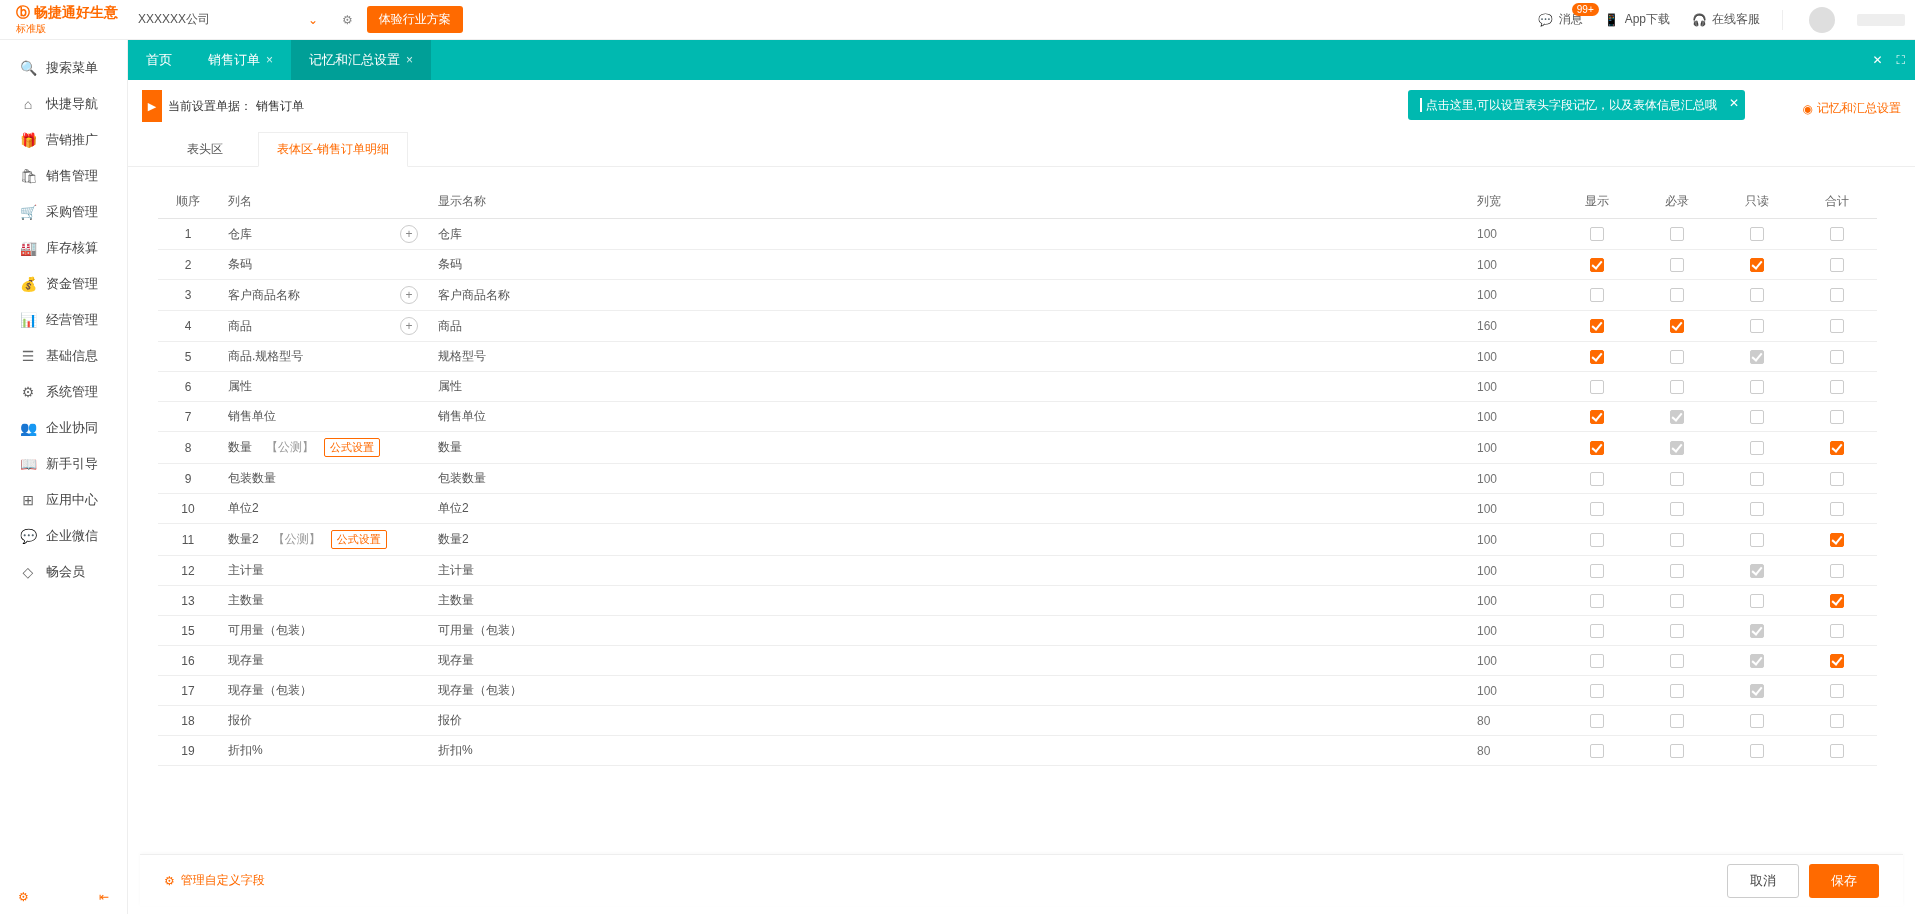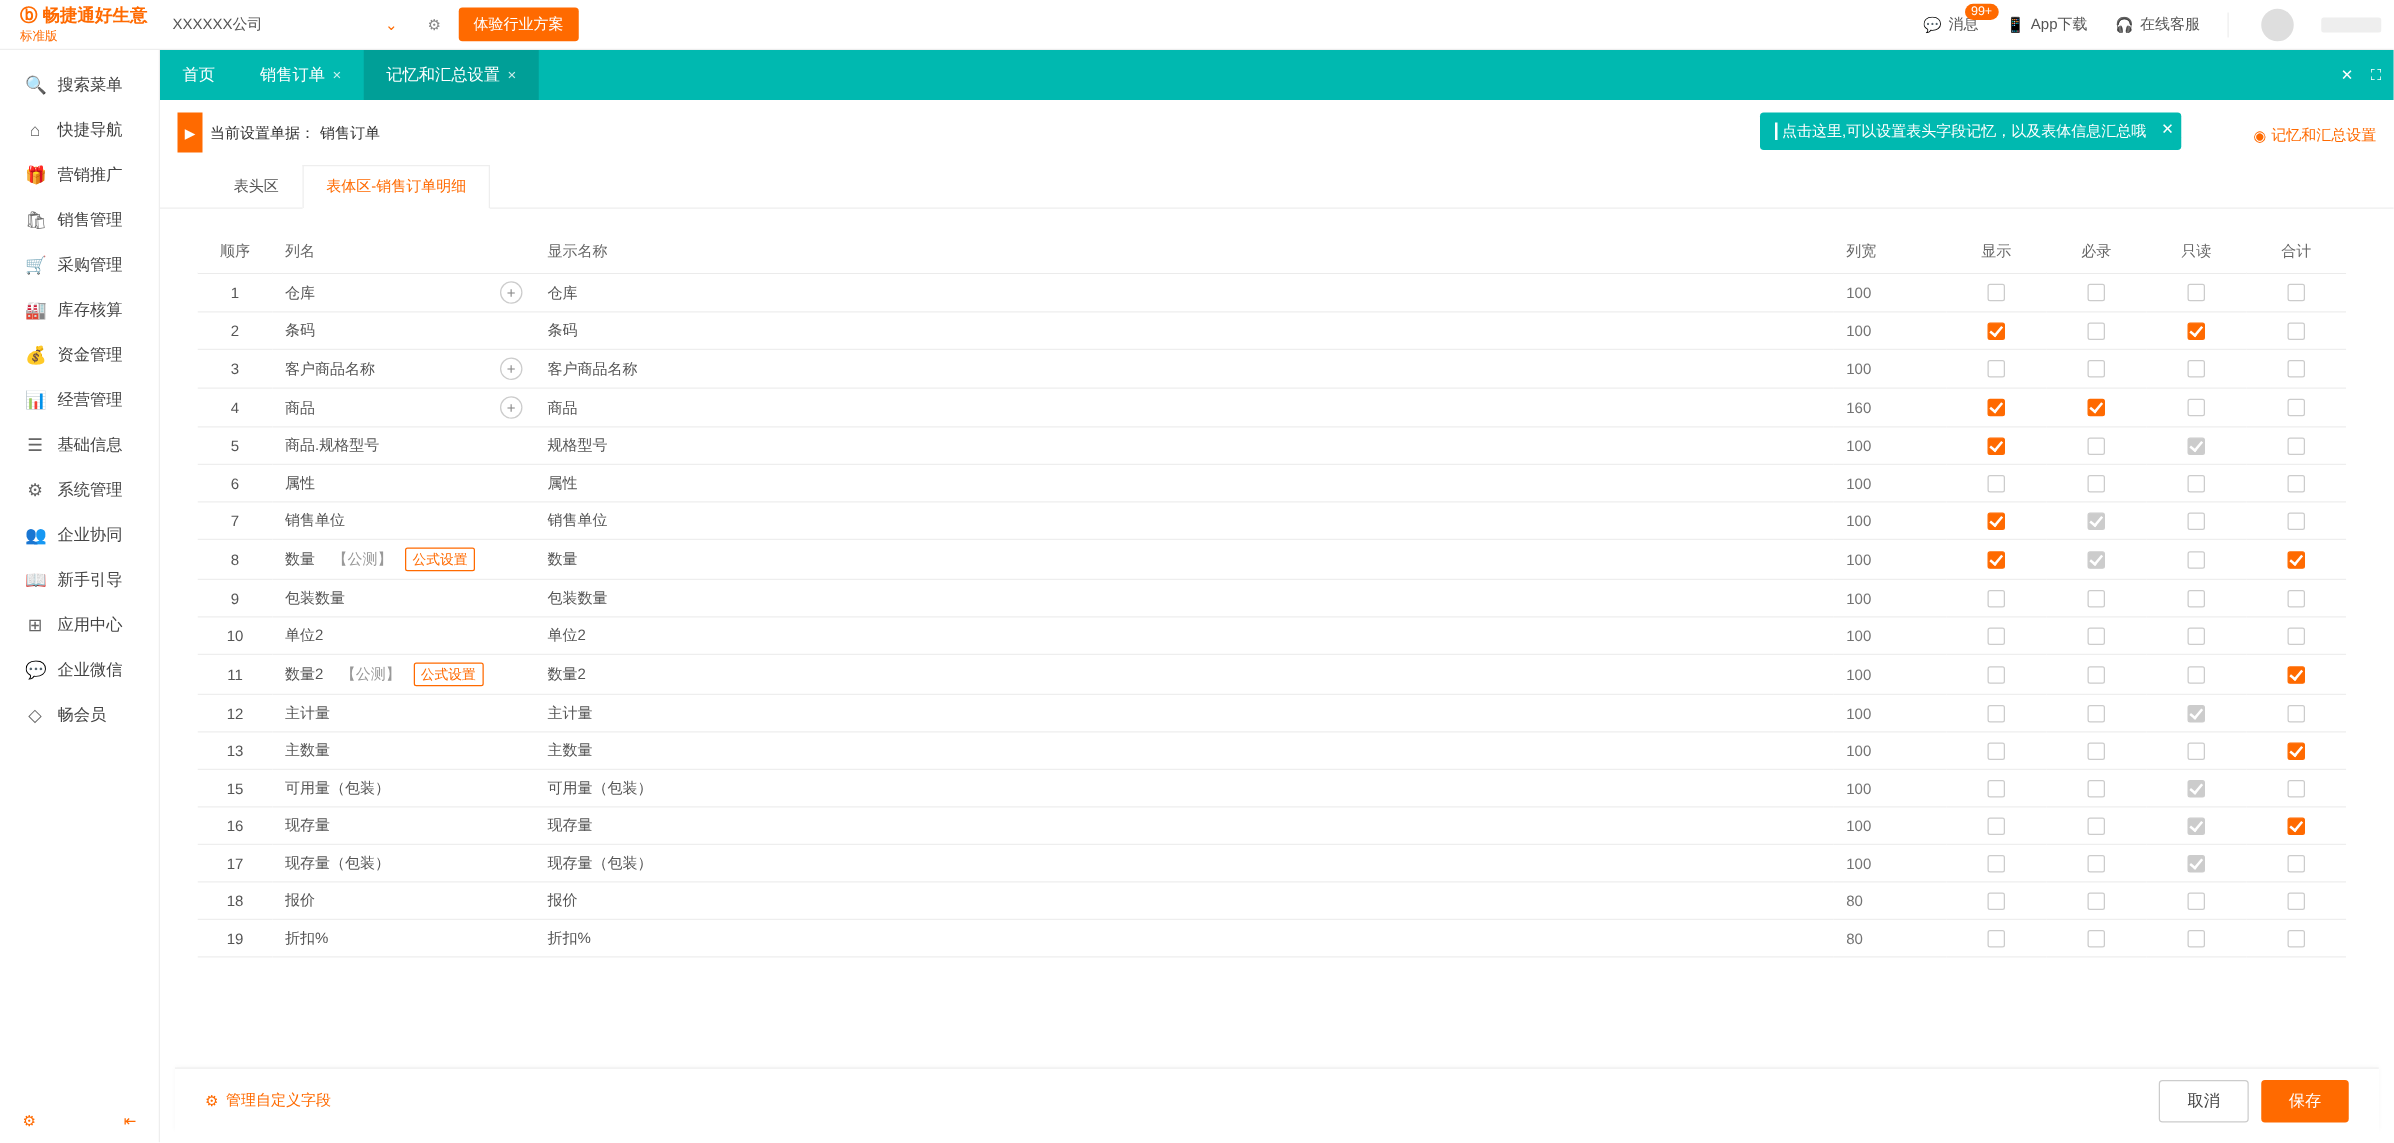--- a/index.html
+++ b/index.html
@@ -32,21 +32,21 @@
     .tab-close { font-size: 12px; opacity: 0.8; }
     .tabs-right { margin-left: auto; display: flex; align-items: center; padding-right: 10px; gap: 14px; color: #fff; }
     
     .page-header { display: flex; align-items: center; padding: 10px 14px; position: relative; }
     .expand-btn { width: 20px; height: 32px; background: #ff6a00; color: #fff; display: flex; align-items: center; justify-content: center; margin-right: 6px; font-size: 11px; cursor: pointer; }
     .tip-bubble { position: absolute; right: 170px; top: 10px; background: #00B9B0; color: #fff; padding: 6px 28px 6px 12px; border-radius: 3px; font-size: 12px; line-height: 1.5; }
     .tip-bubble::before { content: ""; position: absolute; right: -6px; top: 14px; border: 6px solid transparent; border-left-color: #00B9B0; }
     .tip-close { position: absolute; top: 4px; right: 6px; cursor: pointer; }
     .mem-link { position: absolute; right: 14px; top: 20px; color: #ff6a00; display: flex; align-items: center; gap: 4px; cursor: pointer; }
     
-    .subtabs { display: flex; gap: 0; padding: 0 40px; border-bottom: 1px solid #eee; }
+    .subtabs { display: flex; gap: 16px; padding: 0 40px; border-bottom: 1px solid #eee; }
     .subtab { padding: 8px 18px; font-size: 12px; color: #555; cursor: pointer; border: 1px solid transparent; border-bottom: none; }
     .subtab.active { color: #ff6a00; border-color: #eee; border-bottom: 1px solid #fff; margin-bottom: -1px; background: #fff; }
     
     .table-wrap { flex: 1; overflow: hidden; padding: 18px 30px 0 30px; position: relative; }
     .table-scroll { height: 100%; overflow-y: auto; border-right: 8px solid transparent; }
     table { width: 100%; border-collapse: collapse; }
     th { text-align: left; font-weight: 400; color: #666; padding: 8px 10px; font-size: 12px; border-bottom: 1px solid #e5e5e5; background: #fff; position: sticky; top: 0; cursor: pointer; }
     th.center, td.center { text-align: center; }
     td { padding: 6px 10px; border-bottom: 1px solid #eee; font-size: 12px; color: #555; }
     .col-name { display: flex; align-items: center; gap: 8px; }

